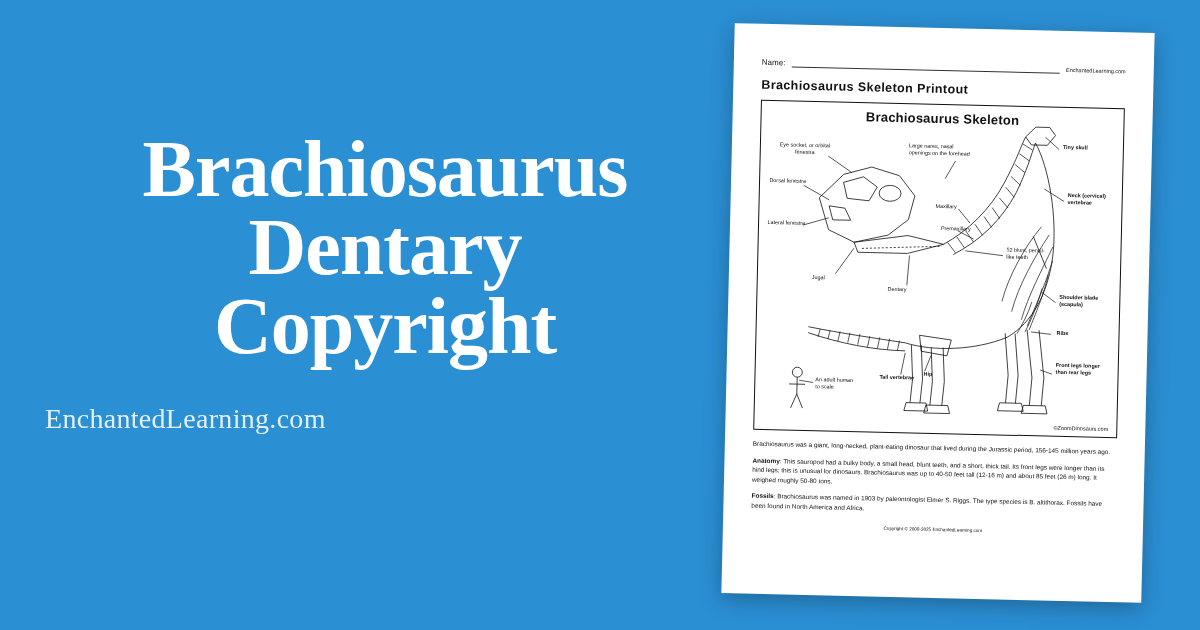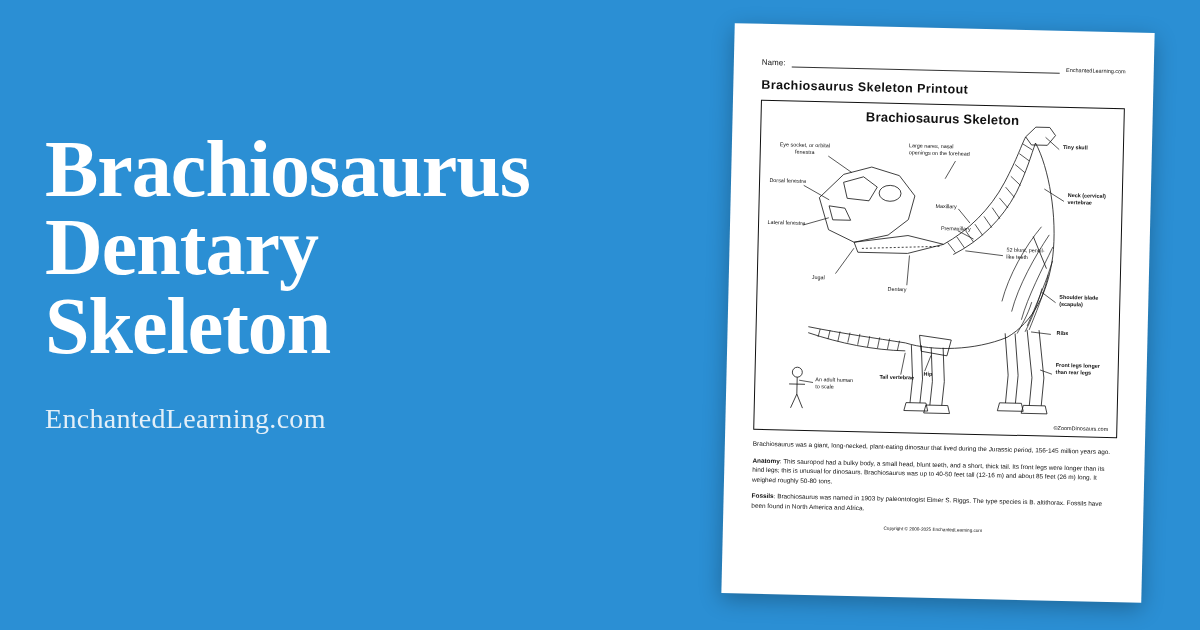--- a/index.html
+++ b/index.html
@@ -23,20 +23,21 @@
     width: 680px;
   }
   .promo-title {
     font-family: "Liberation Serif", serif;
     font-weight: bold;
     color: #ffffff;
     font-size: 80px;
     line-height: 0.98;
     letter-spacing: -1px;
     margin: 0;
+    text-align: center;
   }
   .promo-title .line { display: block; }
   .promo-brand {
     margin-top: 38px;
     font-family: "Liberation Serif", serif;
     font-size: 28px;
     color: #e3eff8;
     letter-spacing: 0.3px;
   }
 
@@ -138,21 +139,21 @@
 </style>
 </head>
 <body>
 
 <div class="stage">
 
   <div class="promo">
     <h1 class="promo-title">
       <span class="line">Brachiosaurus</span>
       <span class="line">Dentary</span>
-      <span class="line">Skeleton</span>
+      <span class="line">Copyright</span>
     </h1>
     <div class="promo-brand">EnchantedLearning.com</div>
   </div>
 
   <div class="sheet-wrap">
     <div class="sheet">
 
       <div class="name-row">
         <span class="name-label">Name:</span>
         <span class="name-rule"></span>

